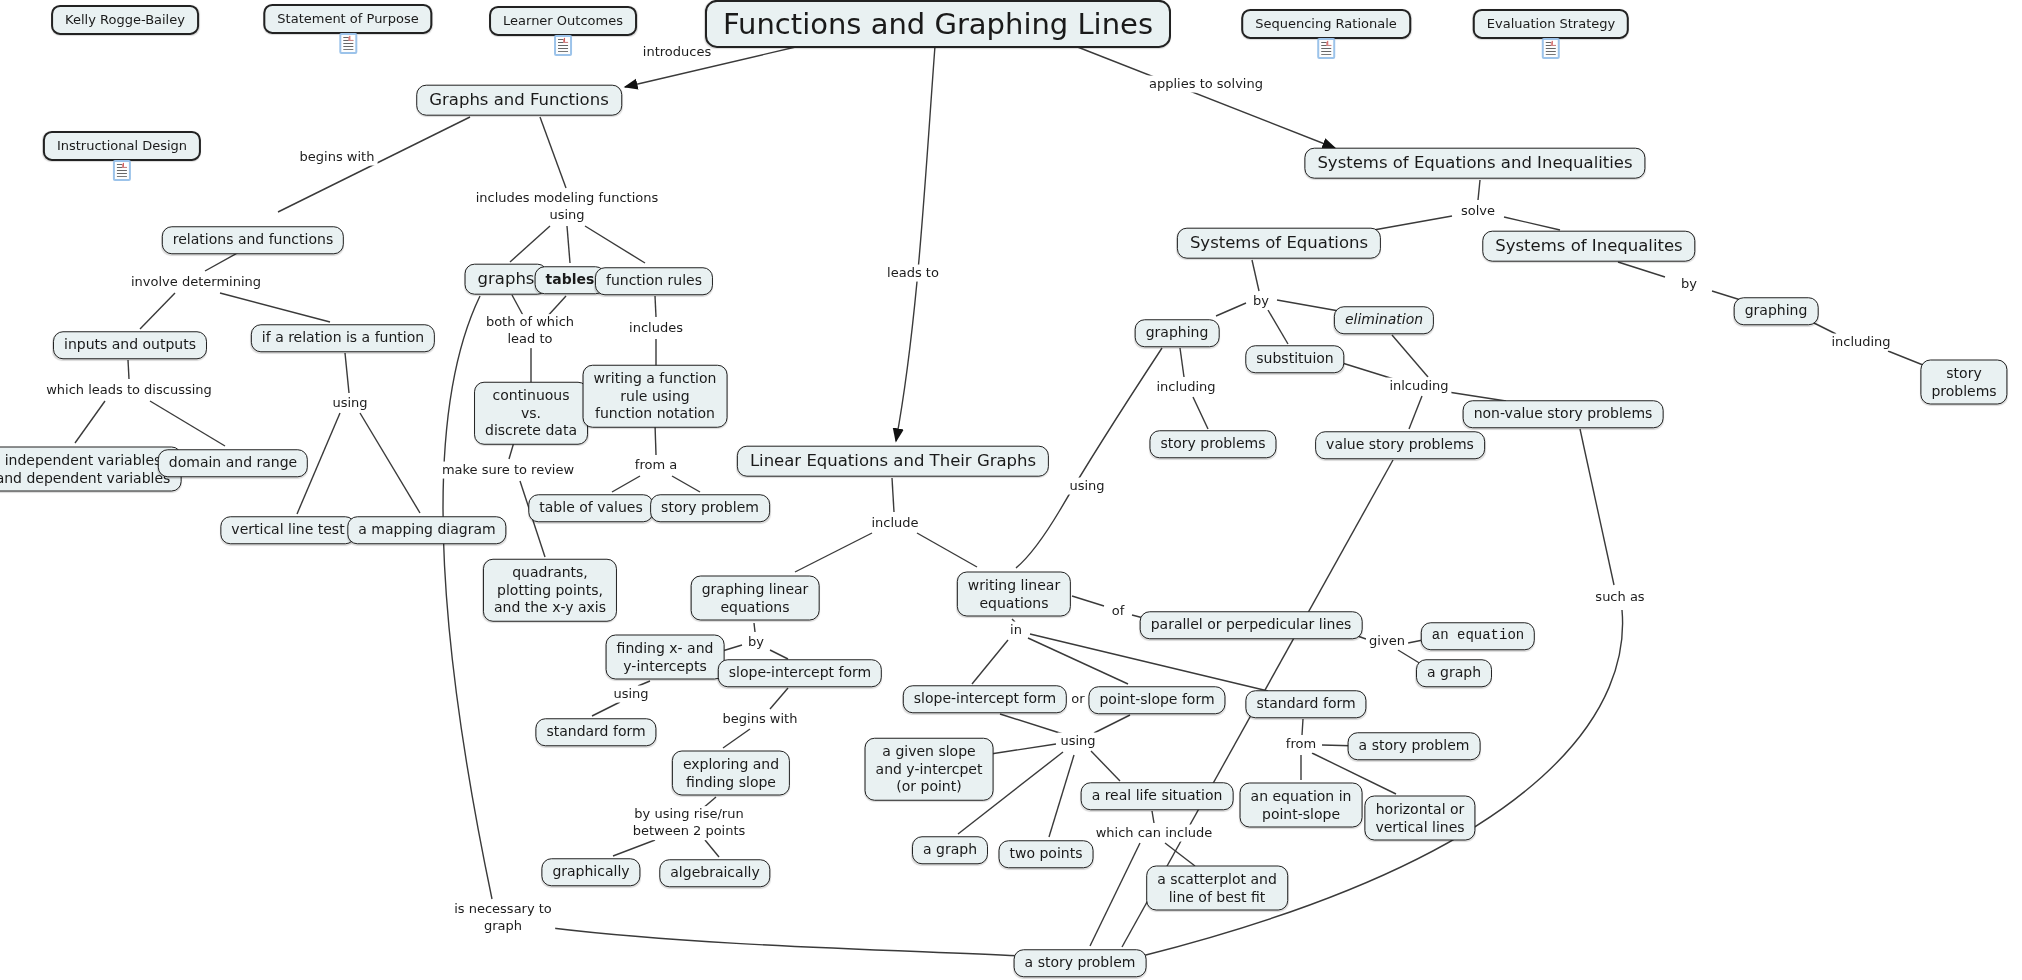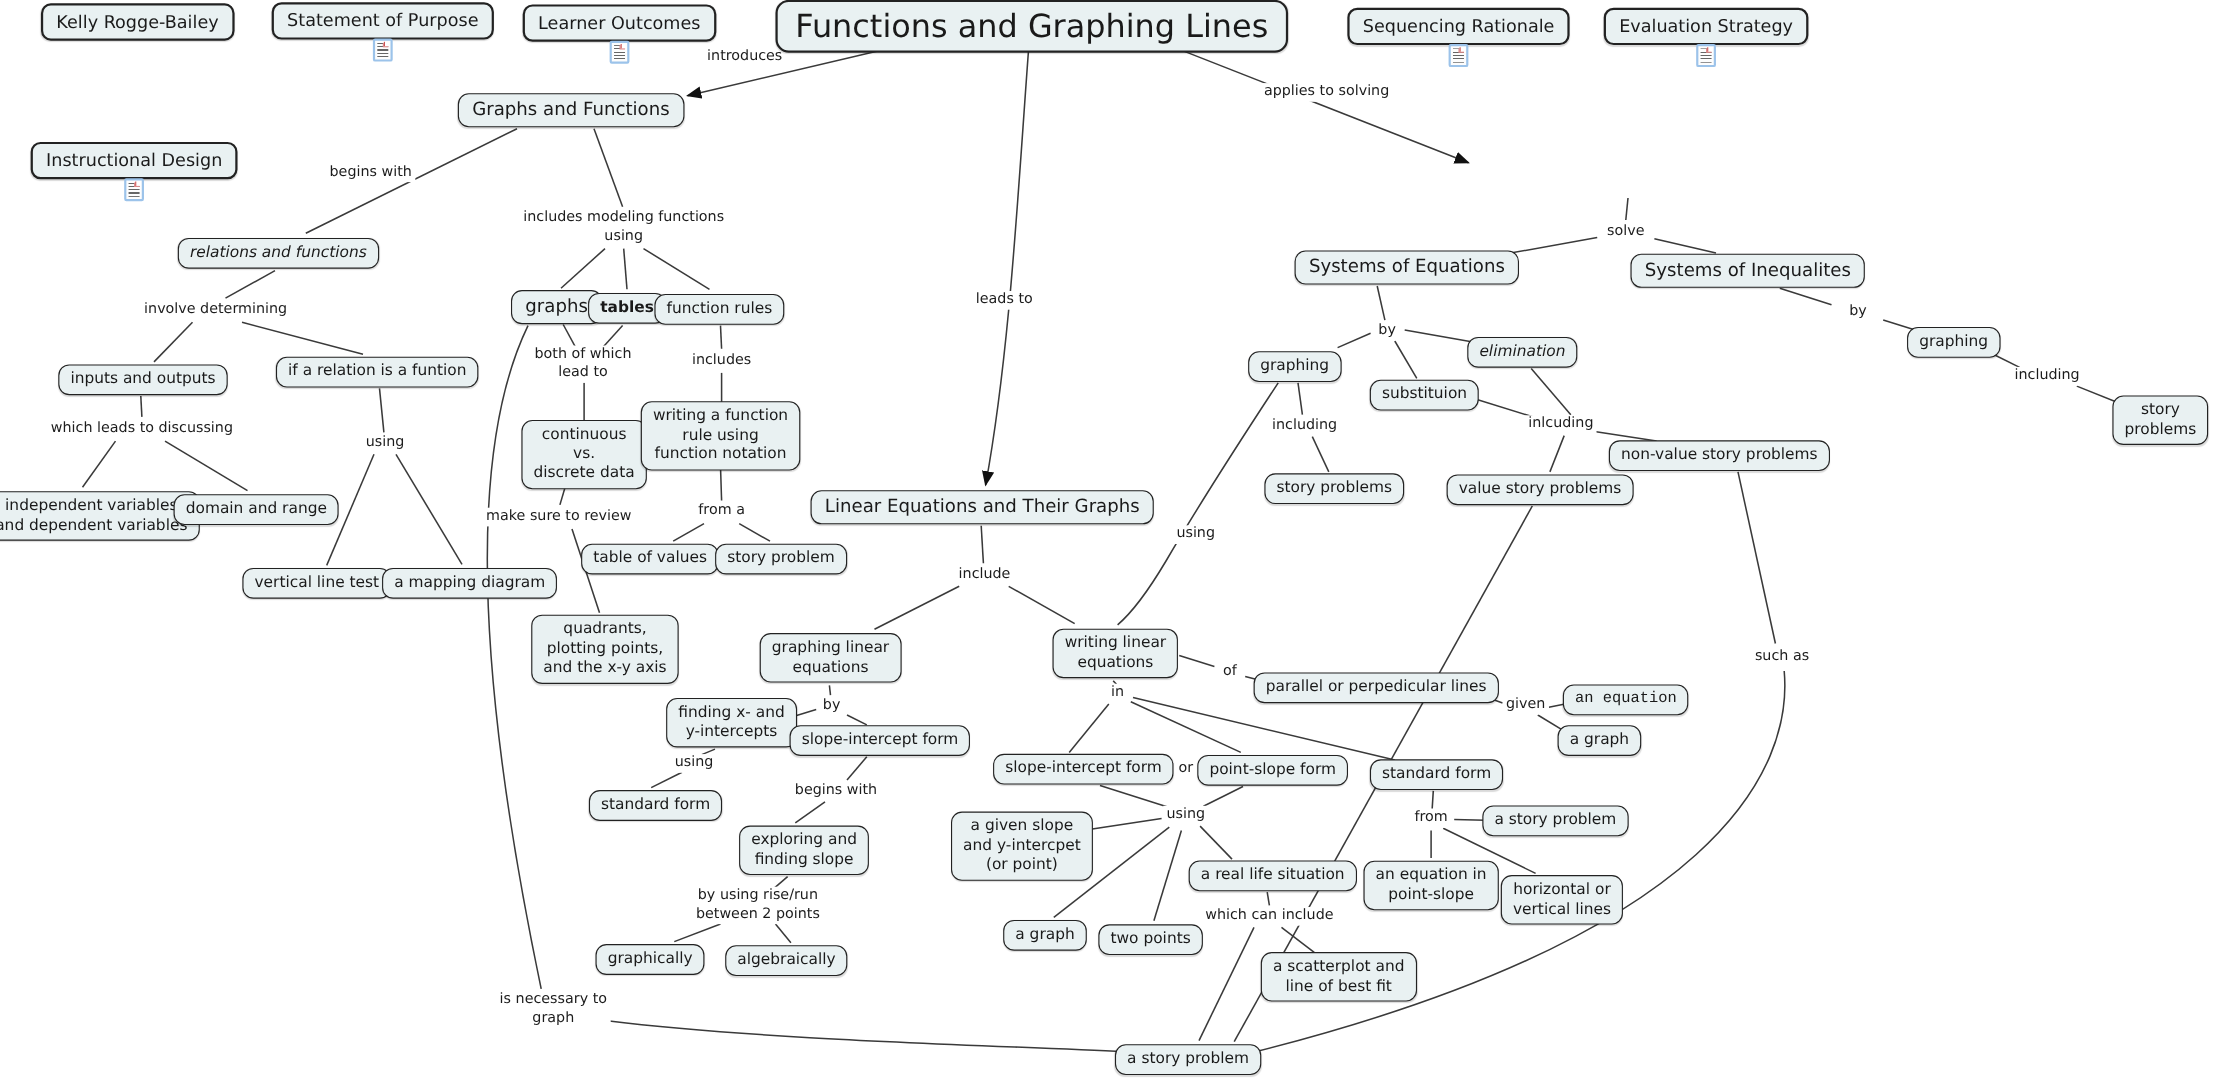--- a/index.html
+++ b/index.html
@@ -3,21 +3,21 @@
 <meta charset="utf-8">
 <style>
   html,body{margin:0;padding:0;background:#fff;}
   #map{position:relative;width:2022px;height:980px;background:#fff;overflow:hidden;
        font-family:"DejaVu Sans",sans-serif;}
   #edge-layer{position:absolute;left:0;top:0;z-index:1;}
   .node{position:absolute;transform:translate(-50%,-50%);z-index:3;
         background:#e9f1f2;border:1.5px solid #222;border-radius:10px;
         padding:4px 10px;color:#1a1a1a;font-size:14px;line-height:1.25;
         text-align:center;white-space:pre-line;box-shadow:0 1px 1px rgba(0,0,0,0.15);}
-  .node.doc{font-size:16px;border-width:2px;padding:5px 12px;border-radius:9px;}
+  .node.doc{font-size:13px;border-width:2px;padding:5px 12px;border-radius:9px;}
   .node.title{font-size:29px;border-width:2px;padding:4px 16px;border-radius:12px;font-weight:400;}
   .node.big{font-size:16.5px;padding:4px 12px;}
   .edge-label{position:absolute;transform:translate(-50%,-50%);z-index:2;
         color:#1c1c1c;font-size:13px;line-height:1.3;text-align:center;
         white-space:pre-line;background:#fff;padding:0 3px;}
   .res-icon{position:absolute;left:50%;bottom:-22px;transform:translateX(-50%);
         width:14px;height:17px;background:#fdfdfd;border:2px solid #9cc3ea;border-radius:2px;}
   .res-icon::before{content:"";position:absolute;left:2px;right:2px;top:2px;bottom:2px;
         background:repeating-linear-gradient(to bottom,#666 0 1px,transparent 1px 3px);}
   .res-icon::after{content:"";position:absolute;right:1px;top:1px;width:4px;height:4px;
@@ -159,21 +159,21 @@
     <div class="edge-label" style="left: 503px; top: 918px;">is necessary to
 graph</div>
     <div class="node doc" style="left: 125px; top: 20px;"><span>Kelly Rogge-Bailey</span></div>
     <div class="node doc" style="left: 348px; top: 19px;"><span>Statement of Purpose</span><span class="res-icon"></span></div>
     <div class="node doc" style="left: 563px; top: 21px;"><span>Learner Outcomes</span><span class="res-icon"></span></div>
     <div class="node title" style="left: 938px; top: 24px;"><span>Functions and Graphing Lines</span></div>
     <div class="node doc" style="left: 1326px; top: 24px;"><span>Sequencing Rationale</span><span class="res-icon"></span></div>
     <div class="node doc" style="left: 1551px; top: 24px; text-align: center;"><span>Evaluation Strategy</span><span class="res-icon"></span></div>
     <div class="node doc" style="left: 122px; top: 146px;"><span>Instructional Design</span><span class="res-icon"></span></div>
     <div class="node big" style="left: 519px; top: 100px;"><span>Graphs and Functions</span></div>
-    <div class="node" style="left: 253px; top: 230px; font-style: italic;"><span>relations and functions</span></div>
+    <div class="node" style="left: 253px; top: 240px;"><span>relations and functions</span></div>
     <div class="node" style="left: 130px; top: 345px;"><span>inputs and outputs</span></div>
     <div class="node" style="left: 343px; top: 338px;"><span>if a relation is a funtion</span></div>
     <div class="node" style="left: 83px; top: 469px;"><span>independent variables
 and dependent variables</span></div>
     <div class="node" style="left: 233px; top: 463px;"><span>domain and range</span></div>
     <div class="node" style="left: 288px; top: 530px;"><span>vertical line test</span></div>
     <div class="node" style="left: 427px; top: 530px;"><span>a mapping diagram</span></div>
     <div class="node big" style="left: 506px; top: 279px;"><span>graphs</span></div>
     <div class="node" style="left: 570px; top: 280px; font-weight: bold;"><span>tables</span></div>
     <div class="node" style="left: 654px; top: 281px;"><span>function rules</span></div>
@@ -214,20 +214,21 @@
 line of best fit</span></div>
     <div class="node" style="left: 1080px; top: 963px;"><span>a story problem</span></div>
     <div class="node" style="left: 1414px; top: 746px;"><span>a story problem</span></div>
     <div class="node" style="left: 1301px; top: 805px;"><span>an equation in
 point-slope</span></div>
     <div class="node" style="left: 1420px; top: 818px;"><span>horizontal or
 vertical lines</span></div>
     <div class="node" style="left: 1251px; top: 625px;"><span>parallel or perpedicular lines</span></div>
     <div class="node" style="left: 1478px; top: 636px; font-family: Liberation Mono, monospace;"><span>an equation</span></div>
     <div class="node" style="left: 1454px; top: 673px;"><span>a graph</span></div>
+    <div class="node big" style="left: 1475px; top: 163px;"><span>Systems of Equations and Inequalities</span></div>
     <div class="node big" style="left: 1279px; top: 243px;"><span>Systems of Equations</span></div>
     <div class="node big" style="left: 1589px; top: 246px;"><span>Systems of Inequalites</span></div>
     <div class="node" style="left: 1177px; top: 333px;"><span>graphing</span></div>
     <div class="node" style="left: 1384px; top: 320px; font-style: italic;"><span>elimination</span></div>
     <div class="node" style="left: 1295px; top: 359px;"><span>substituion</span></div>
     <div class="node" style="left: 1213px; top: 444px;"><span>story problems</span></div>
     <div class="node" style="left: 1400px; top: 445px;"><span>value story problems</span></div>
     <div class="node" style="left: 1563px; top: 414px;"><span>non-value story problems</span></div>
     <div class="node" style="left: 1776px; top: 311px;"><span>graphing</span></div>
     <div class="node" style="left: 1964px; top: 382px;"><span>story problems</span></div>

